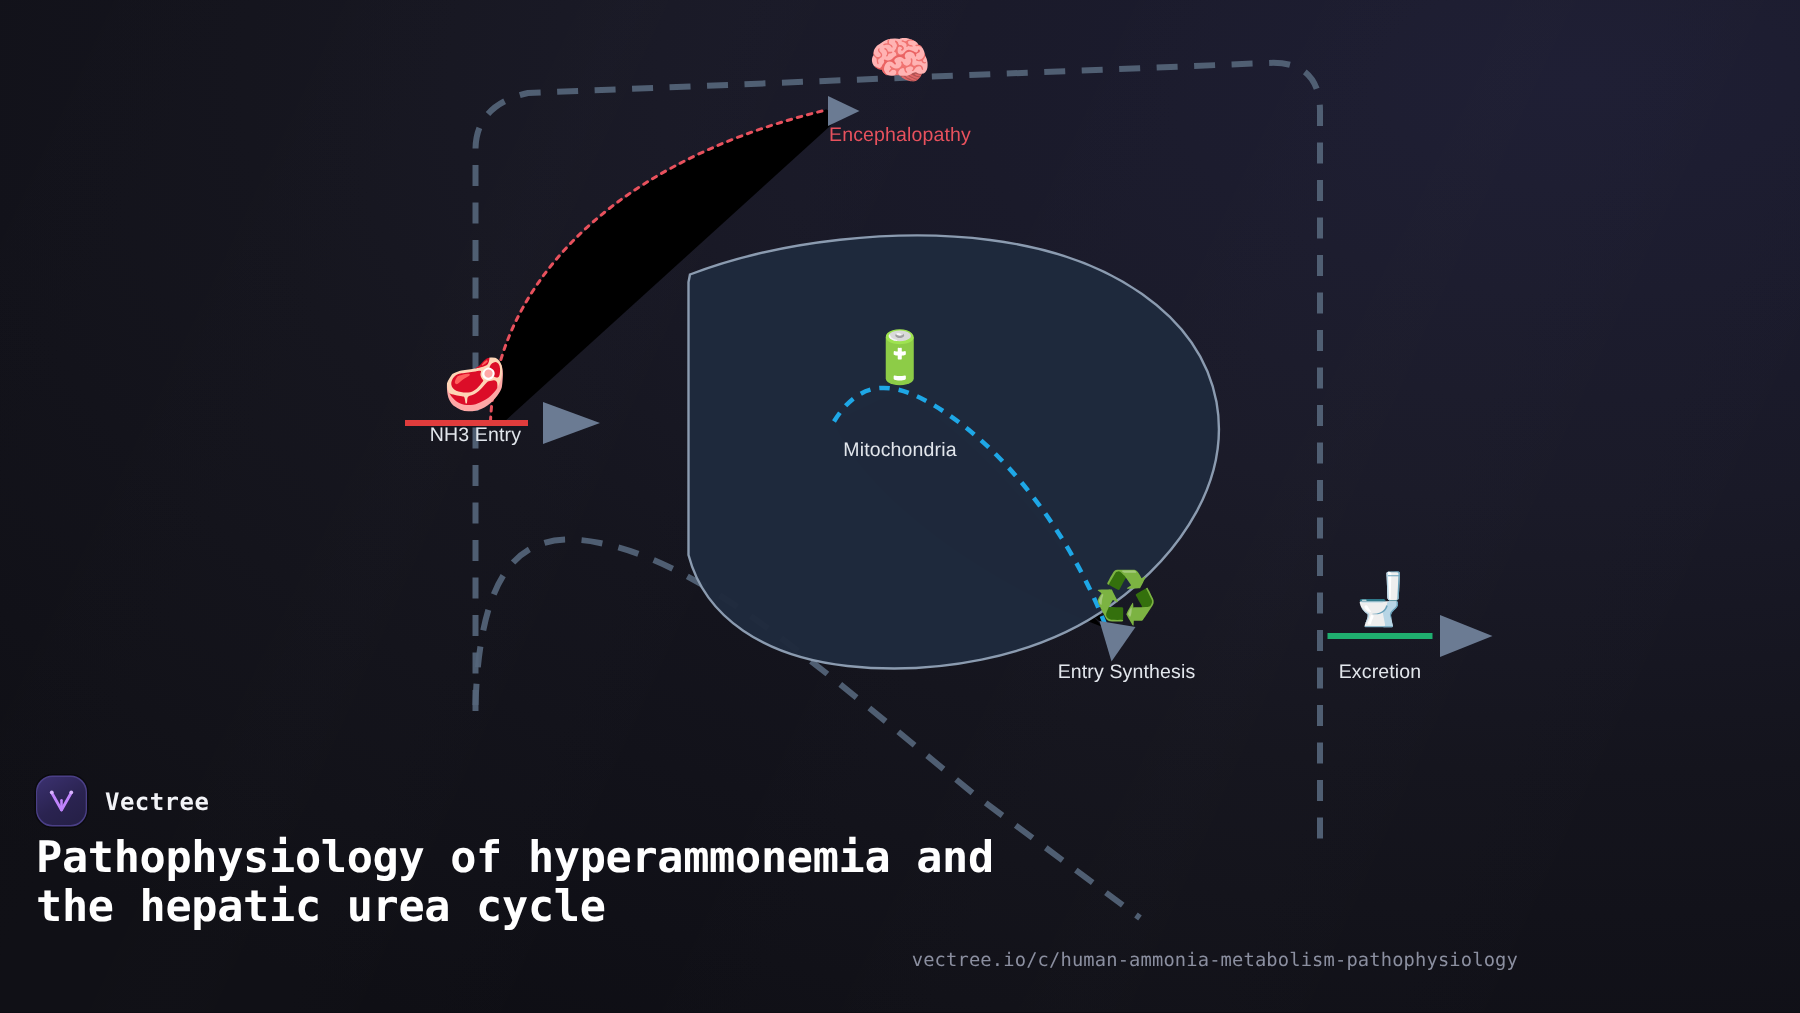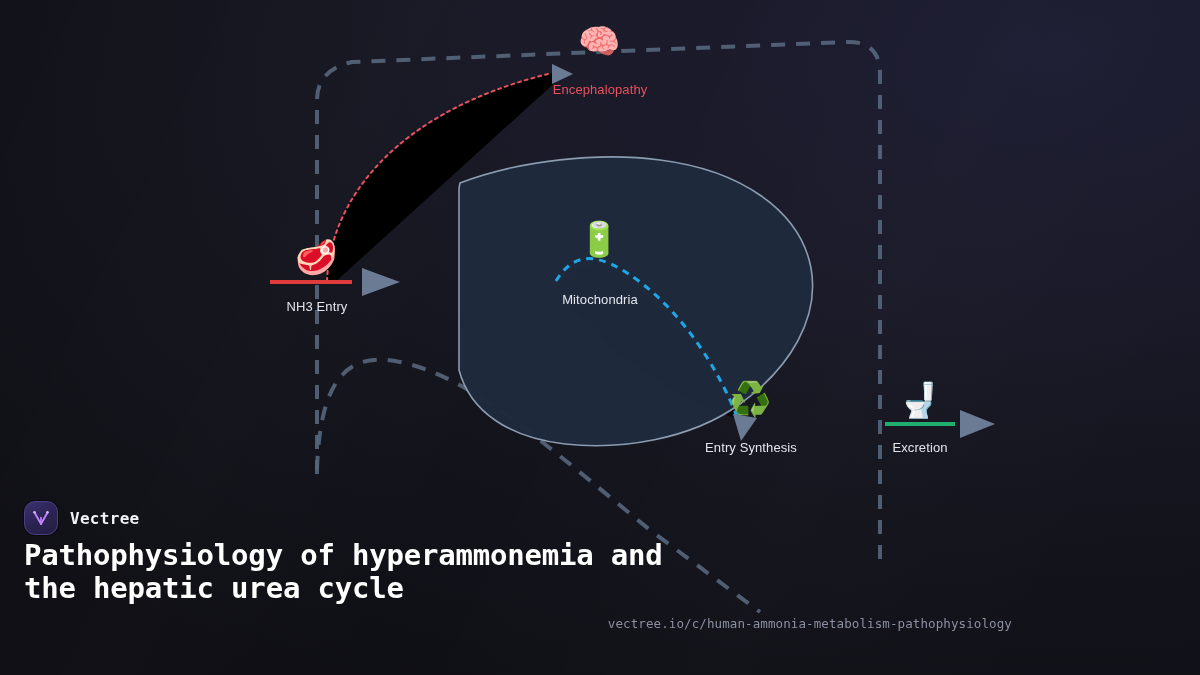--- a/index.html
+++ b/index.html
@@ -46,21 +46,21 @@
   .node-emoji {
     position:absolute;
     font-size:34px;
     line-height:1;
     transform:translate(-50%,-50%);
     user-select:none;
   }
 
   
   #footer {
-    position:absolute; left:0; bottom:16px;
+    position:absolute; left:0; bottom:0;
     width:1036px; height:180px;
     pointer-events:none;
   }
   #brand-row {
     position:absolute; left:24px; top:22px;
     display:flex; align-items:center; gap:12px;
   }
   #brand-mark {
     width:34px; height:34px; border-radius:11px;
     background:linear-gradient(150deg,#3b3170 0%,#2a2350 55%,#241f45 100%);
@@ -134,21 +134,21 @@
   <span class="node-emoji" style="left:317px; top:257px;">🥩</span>
 
   <span class="node-emoji" style="left:600px; top:41px;">🧠</span>
 
   <span class="node-emoji" style="left:600px; top:239px;">🔋</span>
 
   <span class="node-emoji" style="left:751px; top:399px;">♻️</span>
 
   <span class="node-emoji" style="left:920px; top:400px;">🚽</span>
 
-  <div class="node-label" style="left:317px; top:299px;">NH3 Entry</div>
+  <div class="node-label" style="left:317px; top:282px;">NH3 Entry</div>
 
   <div class="node-label danger" style="left:600px; top:82px;">Encephalopathy</div>
 
   <div class="node-label" style="left:600px; top:292px;">Mitochondria</div>
 
   <div class="node-label" style="left:751px; top:440px;">Entry Synthesis</div>
 
   <div class="node-label" style="left:920px; top:440px;text-align:center;">Excretion</div>
 
   <div id="footer">

